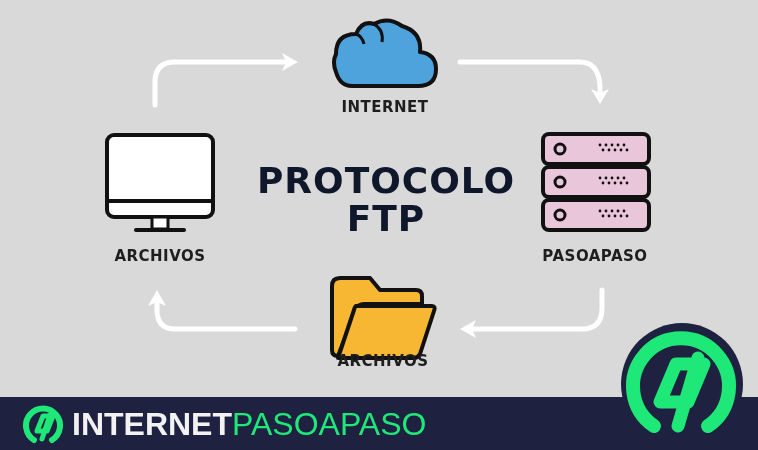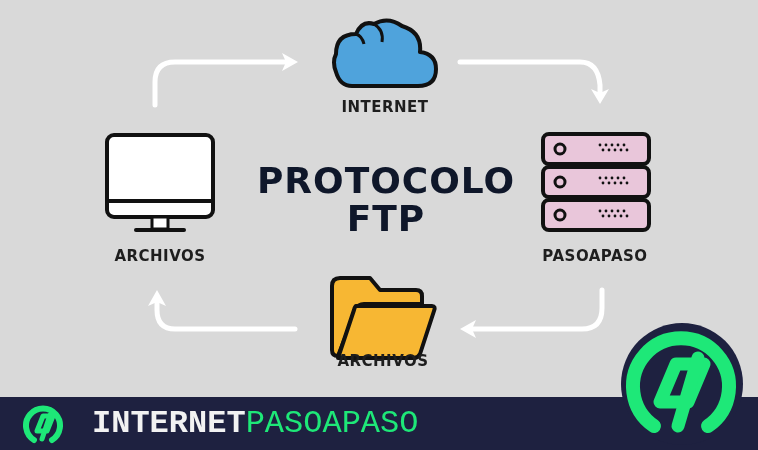--- a/index.html
+++ b/index.html
@@ -1,21 +1,21 @@
 <!DOCTYPE html>
 <html><head>
 <meta charset="utf-8">
 <style>
   html,body{margin:0;padding:0;}
   body{width:758px;height:450px;overflow:hidden;background:#d9d9d9;position:relative;font-family:"DejaVu Sans","Liberation Sans",sans-serif;}
   .abs{position:absolute;}
   .label{font-weight:bold;color:#1e1e1e;font-size:15px;letter-spacing:0.5px;text-align:center;}
   .title{font-weight:bold;color:#0f172a;font-size:36px;line-height:38px;text-align:center;letter-spacing:1px;}
   .footer{position:absolute;left:0;top:397px;width:758px;height:53px;background:#1e2140;}
-  .brand{position:absolute;left:92px;top:404px;font-size:32px;font-weight:bold;letter-spacing:0px;line-height:40px;font-family:Liberation Mono, monospace;}
+  .brand{position:absolute;left:72px;top:404px;font-size:32px;font-weight:bold;letter-spacing:0px;line-height:40px;font-family:Liberation Sans, sans-serif;}
   .brand .w{color:#f2f2f2;}
   .brand .g{color:#1ee878;font-weight:normal;}
 </style>
 </head>
 <body>
 
 <svg class="abs" style="left:0;top:0" width="758" height="450" viewBox="0 0 758 450">
   <g fill="none" stroke="#ffffff" stroke-width="5" stroke-linecap="round">
 
     <path d="M155 105 V82 Q155 62 175 62 H285"></path>

